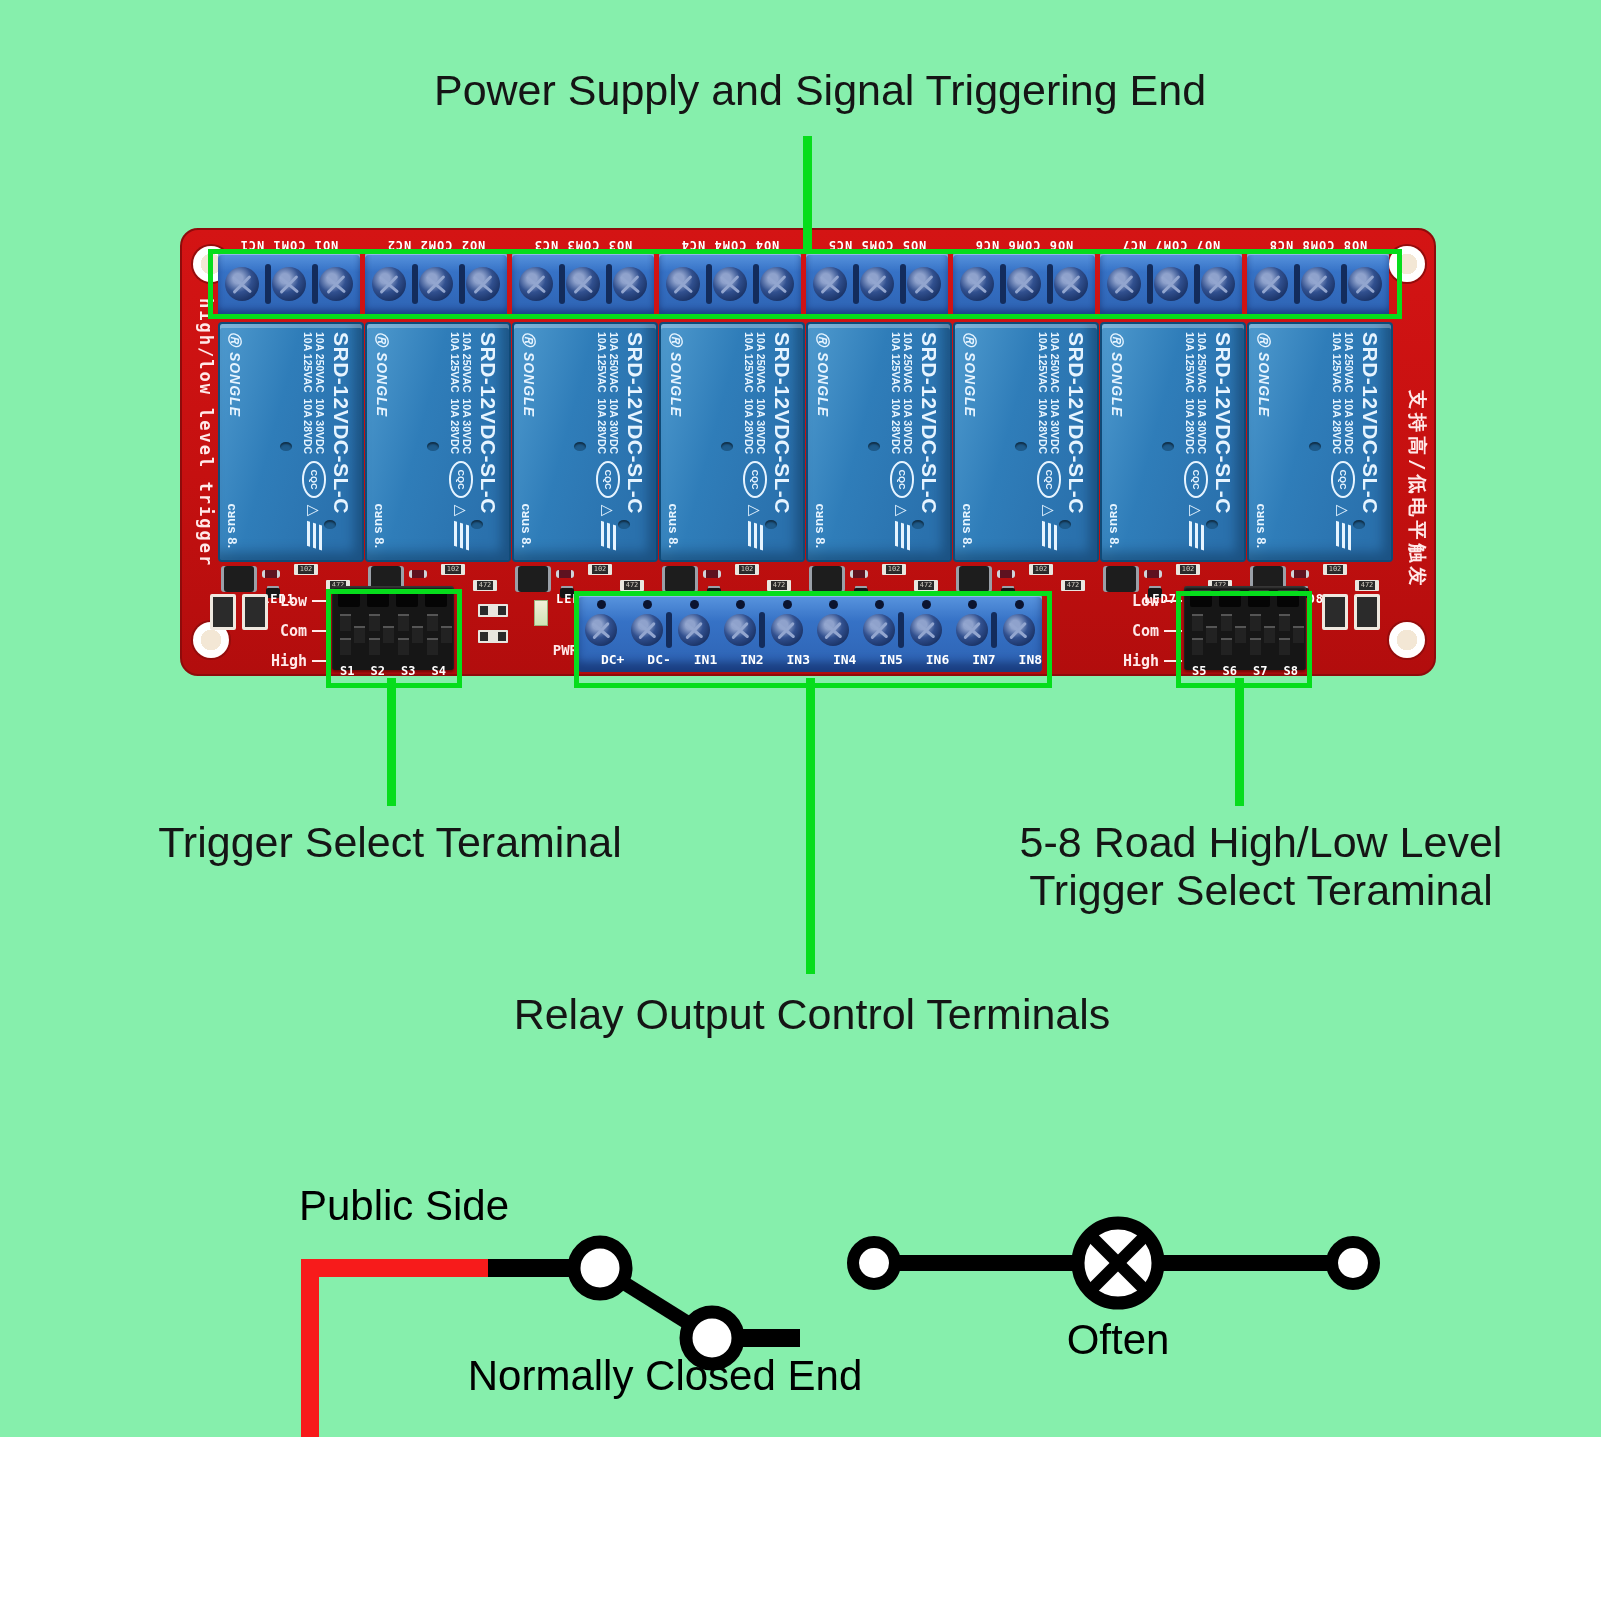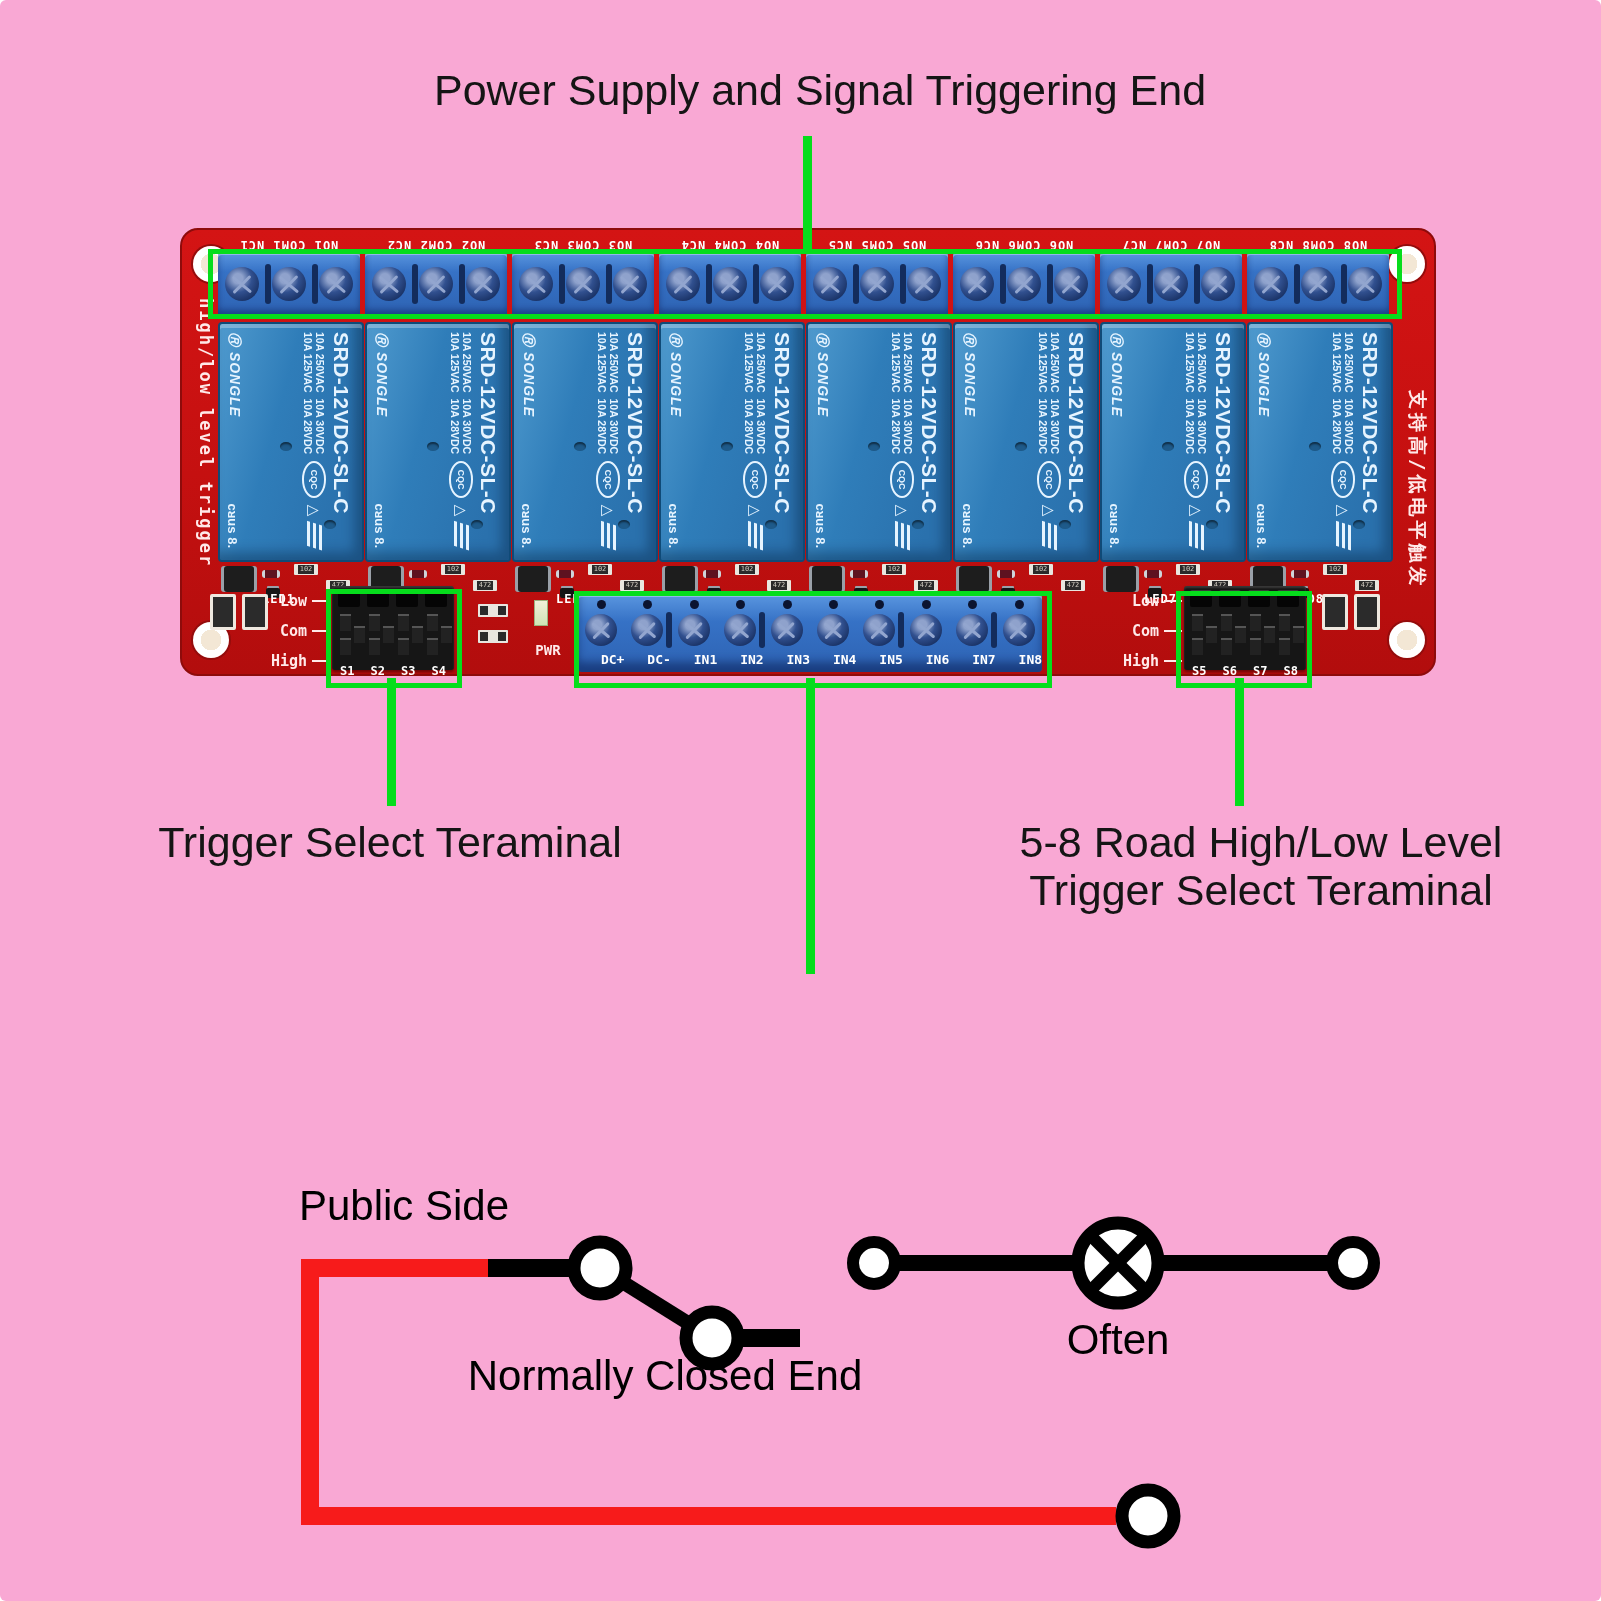--- a/index.html
+++ b/index.html
@@ -1,17 +1,17 @@
 <!DOCTYPE html>
 <html><head>
 <meta charset="utf-8">
 <style>
   html,body{margin:0;padding:0;background:#fff;}
-  #stage{position:relative;width:1601px;height:1601px;background:#f9a8d4;overflow:hidden;
-         font-family:"Liberation Sans",sans-serif;color:#111;border-radius:6px;}
+  #stage{position:relative;width:1601px;height:1437px;background:#86efac;overflow:hidden;
+         font-family:"Liberation Sans",sans-serif;color:#111;}
 
   
   .ann{position:absolute;text-align:center;color:#151515;font-size:43px;line-height:48px;letter-spacing:0px;}
 
   
   .gbox{position:absolute;border:5px solid #06dd1c;background:transparent;z-index:30;}
   .gline{position:absolute;width:9px;background:#06dd1c;z-index:30;}
 
   
   #board{position:absolute;left:180px;top:228px;width:1252px;height:444px;
@@ -499,21 +499,21 @@
         <div class="jpin" style="left:109px;top:40px;"></div>
       </div>
     <div class="spins" style="left:1002px;top:434px;width:122px;" id="spins-right">
         <span>S5</span>
         <span>S6</span>
         <span>S7</span>
         <span>S8</span>
       </div>
 
     <div class="pwrled" style="left:352px;top:370px;"></div>
-    <div class="pwrlab" style="left:336px;top:412px;width:60px;text-align:center;">PWR</div>
+    <div class="pwrlab" style="left:336px;top:412px;width:60px;text-align:right;">PWR</div>
     <div class="hres" style="left:296px;top:374px;"></div>
     <div class="hres" style="left:296px;top:400px;"></div>
 
     <div class="ctrl" id="ctrl-block">
         <div class="dot" style="left:19px;"></div>
         <div class="screw" style="left:7px;top:20px;width:32px;height:32px;"></div>
         <div class="dot" style="left:65.4px;"></div>
         <div class="screw" style="left:53.400000000000006px;top:20px;width:32px;height:32px;"></div>
         <div class="slot" style="left:88.4px;top:18px;height:36px;"></div>
         <div class="dot" style="left:111.8px;"></div>
@@ -560,20 +560,21 @@
   <div class="gbox" style="left:574px;top:591px;width:468px;height:87px;"></div>
   <div class="gbox" style="left:1176px;top:591px;width:126px;height:87px;"></div>
 
   <div class="ann" style="left:140px;top:818px;width:500px;">
     <div>Trigger Select Teraminal</div>
   </div>
   <div class="ann" style="left:1011px;top:818px;width:500px;">
     <div>5-8 Road High/Low Level</div>
     <div>Trigger Select Teraminal</div>
   </div>
+  <div class="ann" style="left:412px;top:990px;width:800px;">Relay Output Control Terminals</div>
 
   <svg id="schem" viewBox="0 0 1601 1601">
     <path d="M500 1268 H310 V1516 H1116" fill="none" stroke="#f71b1b" stroke-width="18"></path>
     <line x1="488" y1="1268" x2="576" y2="1268" stroke="#000" stroke-width="18"></line>
     <line x1="600" y1="1268" x2="712" y2="1338" stroke="#000" stroke-width="14"></line>
     <line x1="712" y1="1338" x2="800" y2="1338" stroke="#000" stroke-width="18"></line>
     <circle cx="600" cy="1268" r="26" fill="#fff" stroke="#000" stroke-width="13"></circle>
     <circle cx="712" cy="1338" r="26" fill="#fff" stroke="#000" stroke-width="13"></circle>
     <line x1="892" y1="1263" x2="1340" y2="1263" stroke="#000" stroke-width="16"></line>
     <circle cx="874" cy="1263" r="21" fill="#fff" stroke="#000" stroke-width="12"></circle>

